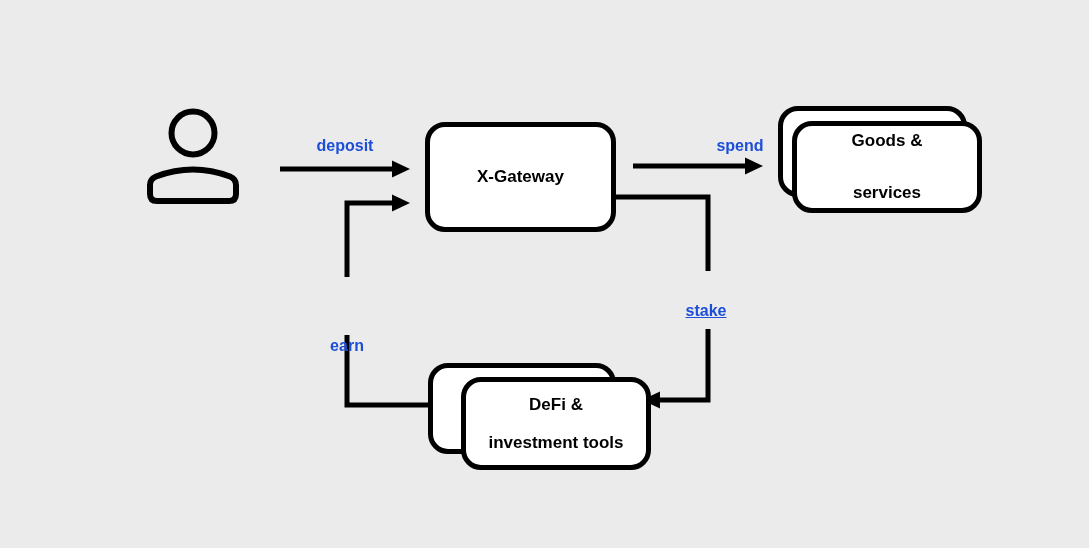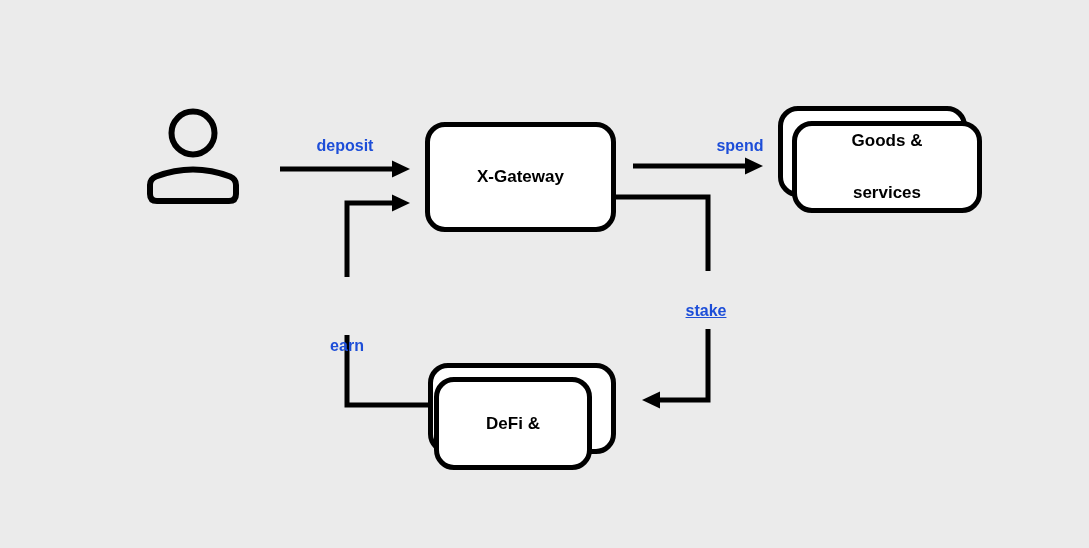--- a/index.html
+++ b/index.html
@@ -33,21 +33,21 @@
     text-align: center;
     font-weight: bold;
     font-size: 17px;
     line-height: 26px;
     color: #000000;
   }
   .node-gateway { left: 425px; top: 122px; width: 191px; height: 110px; }
   .node-goods-back { left: 778px; top: 106px; width: 189px; height: 91px; }
   .node-goods-front { left: 792px; top: 121px; width: 190px; height: 92px; gap: 26px; }
   .node-defi-back { left: 428px; top: 363px; width: 188px; height: 91px; }
-  .node-defi-front { left: 434px; top: 377px; width: 158px; height: 93px; gap: 12px; }
+  .node-defi-front { left: 461px; top: 377px; width: 190px; height: 93px; gap: 12px; }
   .edge-label {
     position: absolute;
     transform: translate(-50%, -50%);
     font-weight: bold;
     font-size: 16px;
     color: #1d4ed8;
     white-space: nowrap;
   }
   .lbl-deposit { left: 345px; top: 146px; }
   .lbl-spend   { left: 740px; top: 146px; }
@@ -102,20 +102,21 @@
     <span>X-Gateway</span>
   </div>
 
   <div class="node node-goods-front">
     <span>Goods &amp;</span>
     <span>services</span>
   </div>
 
   <div class="node node-defi-front">
     <span>DeFi &amp;</span>
+    <span>investment tools</span>
   </div>
 
   <div class="edge-label lbl-deposit">deposit</div>
   <div class="edge-label lbl-spend">spend</div>
   <div class="edge-label lbl-earn">earn</div>
   <div class="edge-label lbl-stake">stake</div>
 
 </div>
 
 </body></html>

